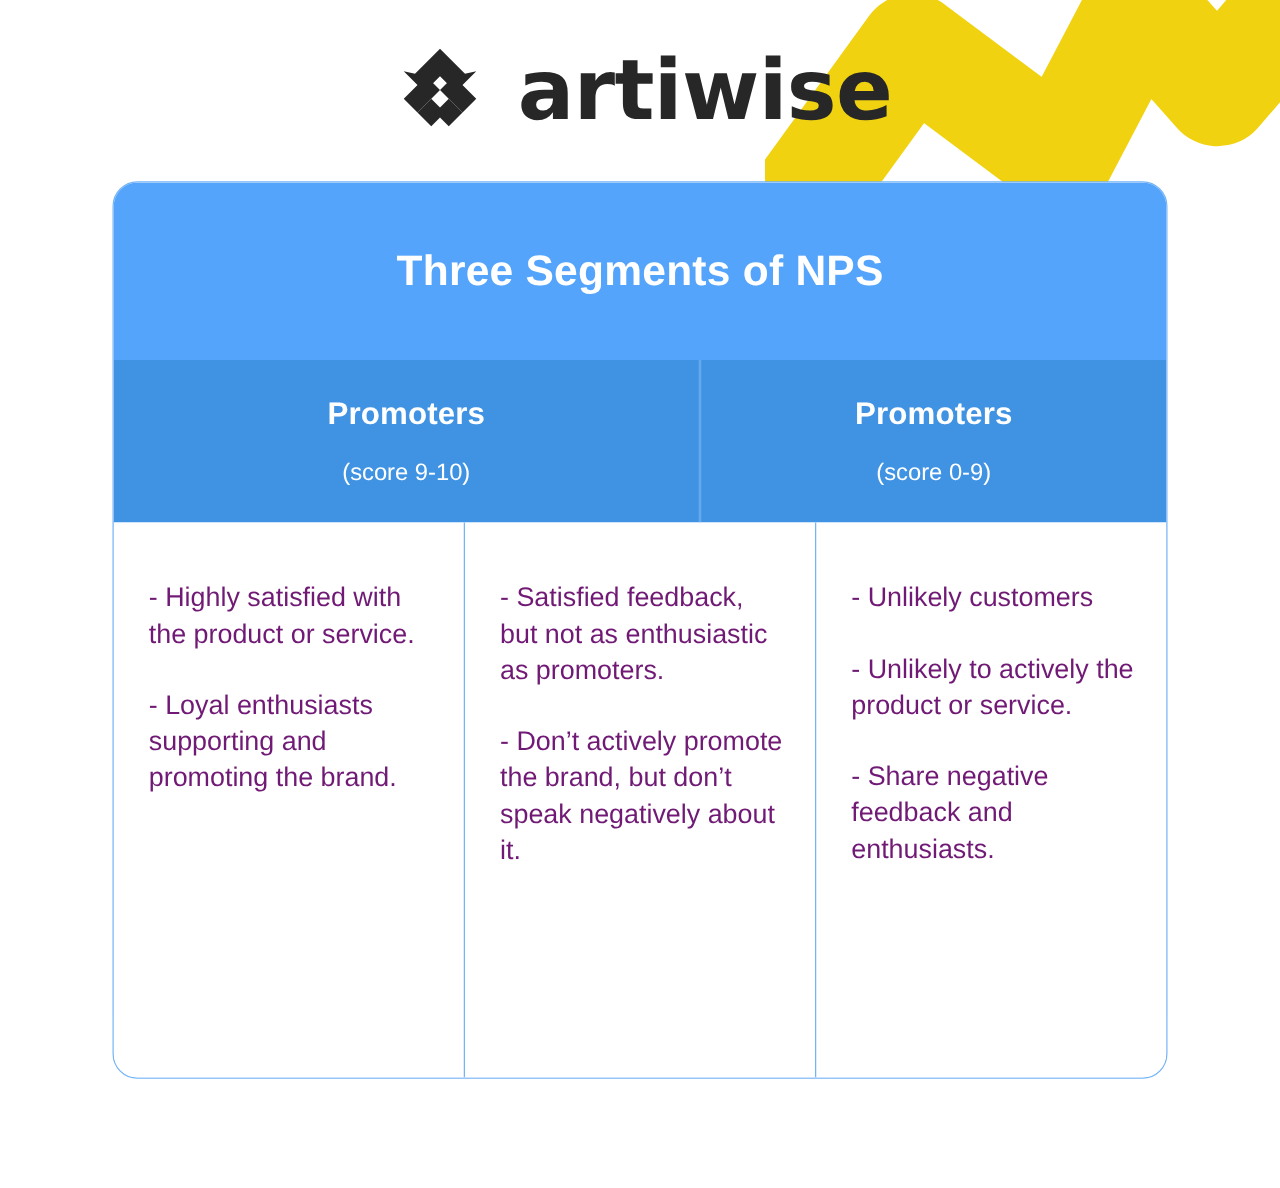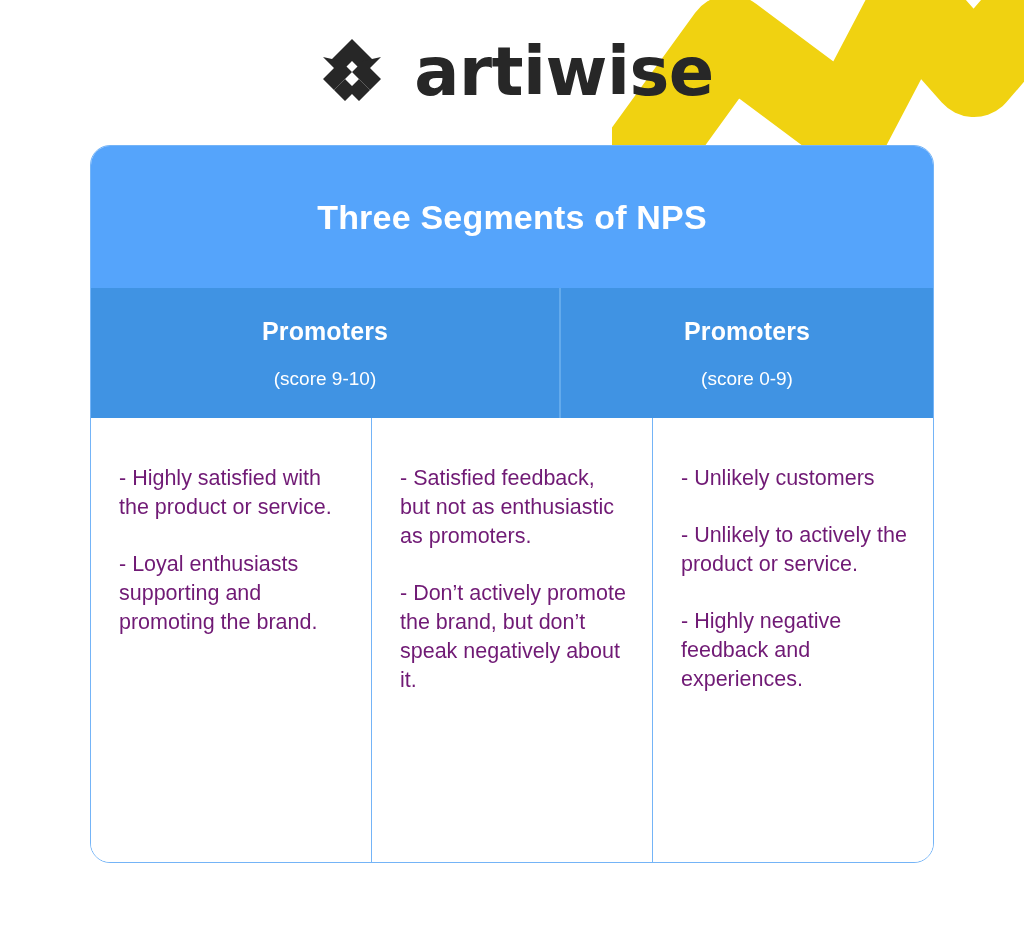--- a/index.html
+++ b/index.html
@@ -176,18 +176,18 @@
         <p class="bullet">- Highly satisfied with the product or service.</p>
         <p class="bullet">- Loyal enthusiasts supporting and promoting the brand.</p>
       </div>
       <div class="segment-body">
         <p class="bullet">- Satisfied feedback, but not as enthusiastic as promoters.</p>
         <p class="bullet">- Don’t actively promote the brand, but don’t speak negatively about it.</p>
       </div>
       <div class="segment-body">
         <p class="bullet">- Unlikely customers</p>
         <p class="bullet">- Unlikely to actively the product or service.</p>
-        <p class="bullet">- Highly negative feedback and experiences.</p>
+        <p class="bullet">- Share negative feedback and enthusiasts.</p>
       </div>
     </div>
 
   </div>
 </div>
 
 </body></html>

